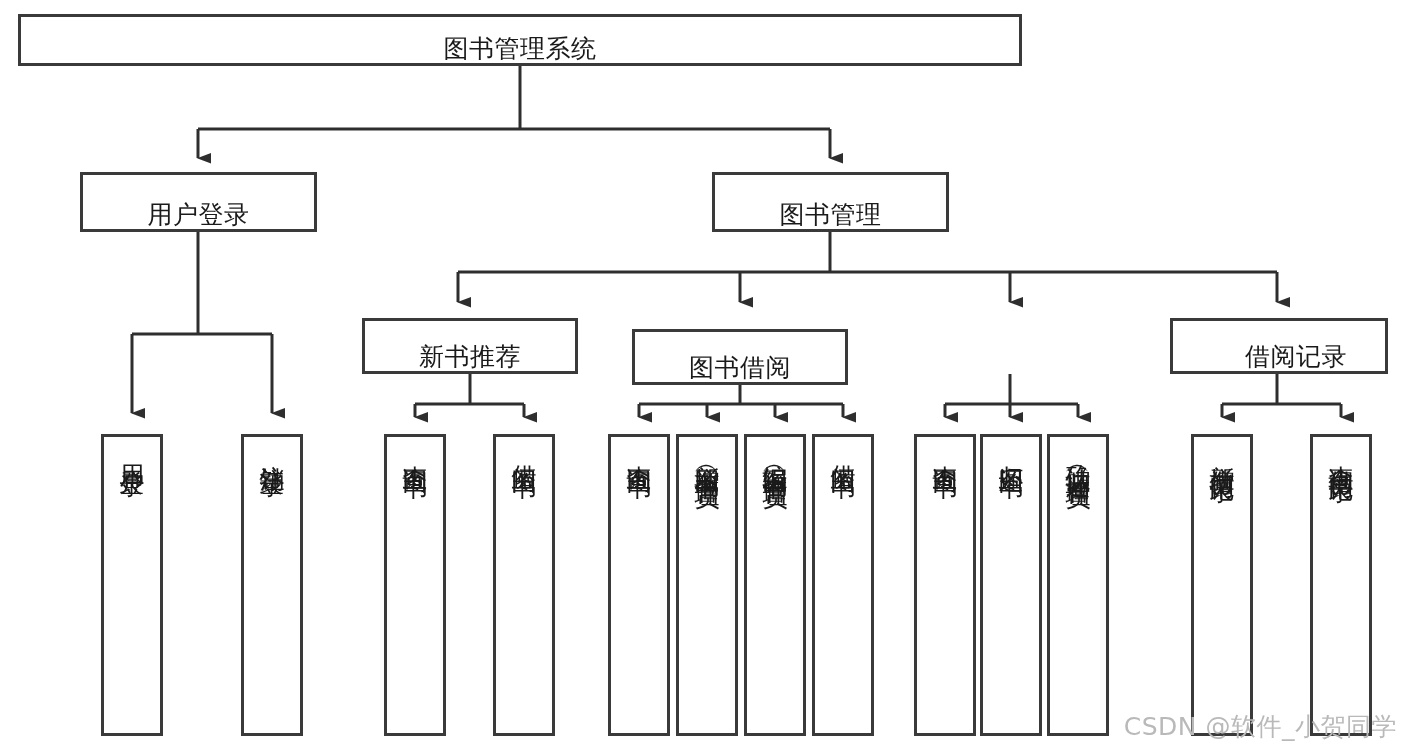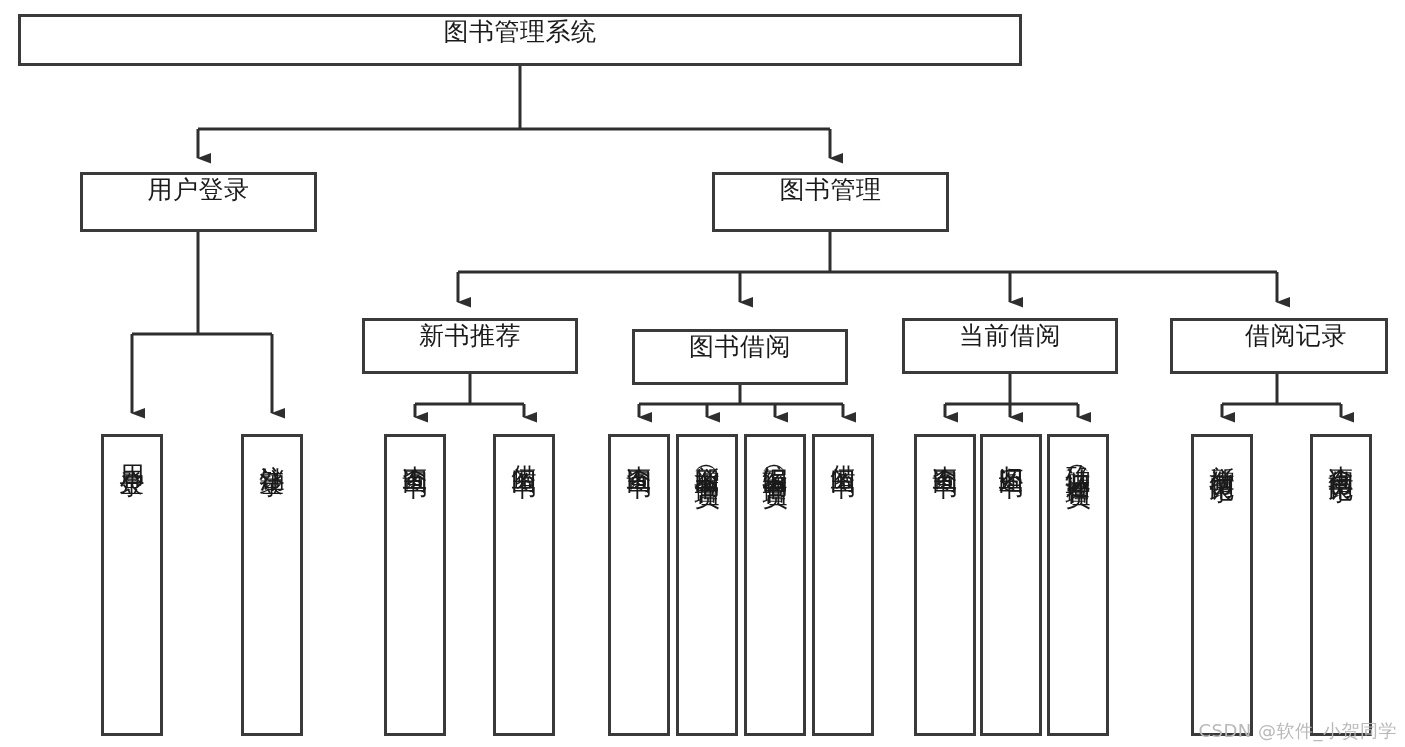--- a/index.html
+++ b/index.html
@@ -25,21 +25,21 @@
     width: 1405px;
     height: 747px;
     pointer-events: none;
   }
   .node {
     position: absolute;
     box-sizing: border-box;
     background: #ffffff;
     border: 3px solid #3a3a3a;
     display: flex;
-    align-items: flex-start;
+    align-items: flex-end;
     justify-content: center;
     color: #1a1a1a;
     text-align: center;
     z-index: 2;
   }
   .node.root {
     border-width: 3px;
   }
   .node-label {
     display: block;
@@ -63,21 +63,21 @@
     text-orientation: upright;
     font-size: 25px;
     line-height: 1.0;
     letter-spacing: 3px;
     white-space: nowrap;
   }
   .watermark {
     position: absolute;
     right: 8px;
     bottom: 4px;
-    font-size: 18px;
+    font-size: 25px;
     color: #b9b9b9;
     letter-spacing: 0.5px;
     z-index: 3;
     white-space: nowrap;
     font-family: "DejaVu Sans", "Liberation Sans", sans-serif;
   }
 </style>
 </head>
 <body>
 
@@ -147,23 +147,20 @@
   </div>
 
   <div class="node horizontal" style="left:362px; top:318px; width:216px; height:56px;">
     <span class="node-label">新书推荐</span>
   </div>
 
   <div class="node horizontal" style="left:632px; top:329px; width:216px; height:56px;">
     <span class="node-label">图书借阅</span>
   </div>
 
-  <div class="node horizontal" style="left:902px; top:318px; width:216px; height:56px;">
-    <span class="node-label">当前借阅</span>
-  </div>
 
   <div class="node horizontal" style="left:1170px; top:318px; width:218px; height:56px;padding-left:34px;">
     <span class="node-label">借阅记录</span>
   </div>
 
   <div class="node vertical" style="left:101px; top:434px; width:62px; height:302px;">
     <span class="node-label">用户登录</span>
   </div>
 
   <div class="node vertical" style="left:241px; top:434px; width:62px; height:302px;">

